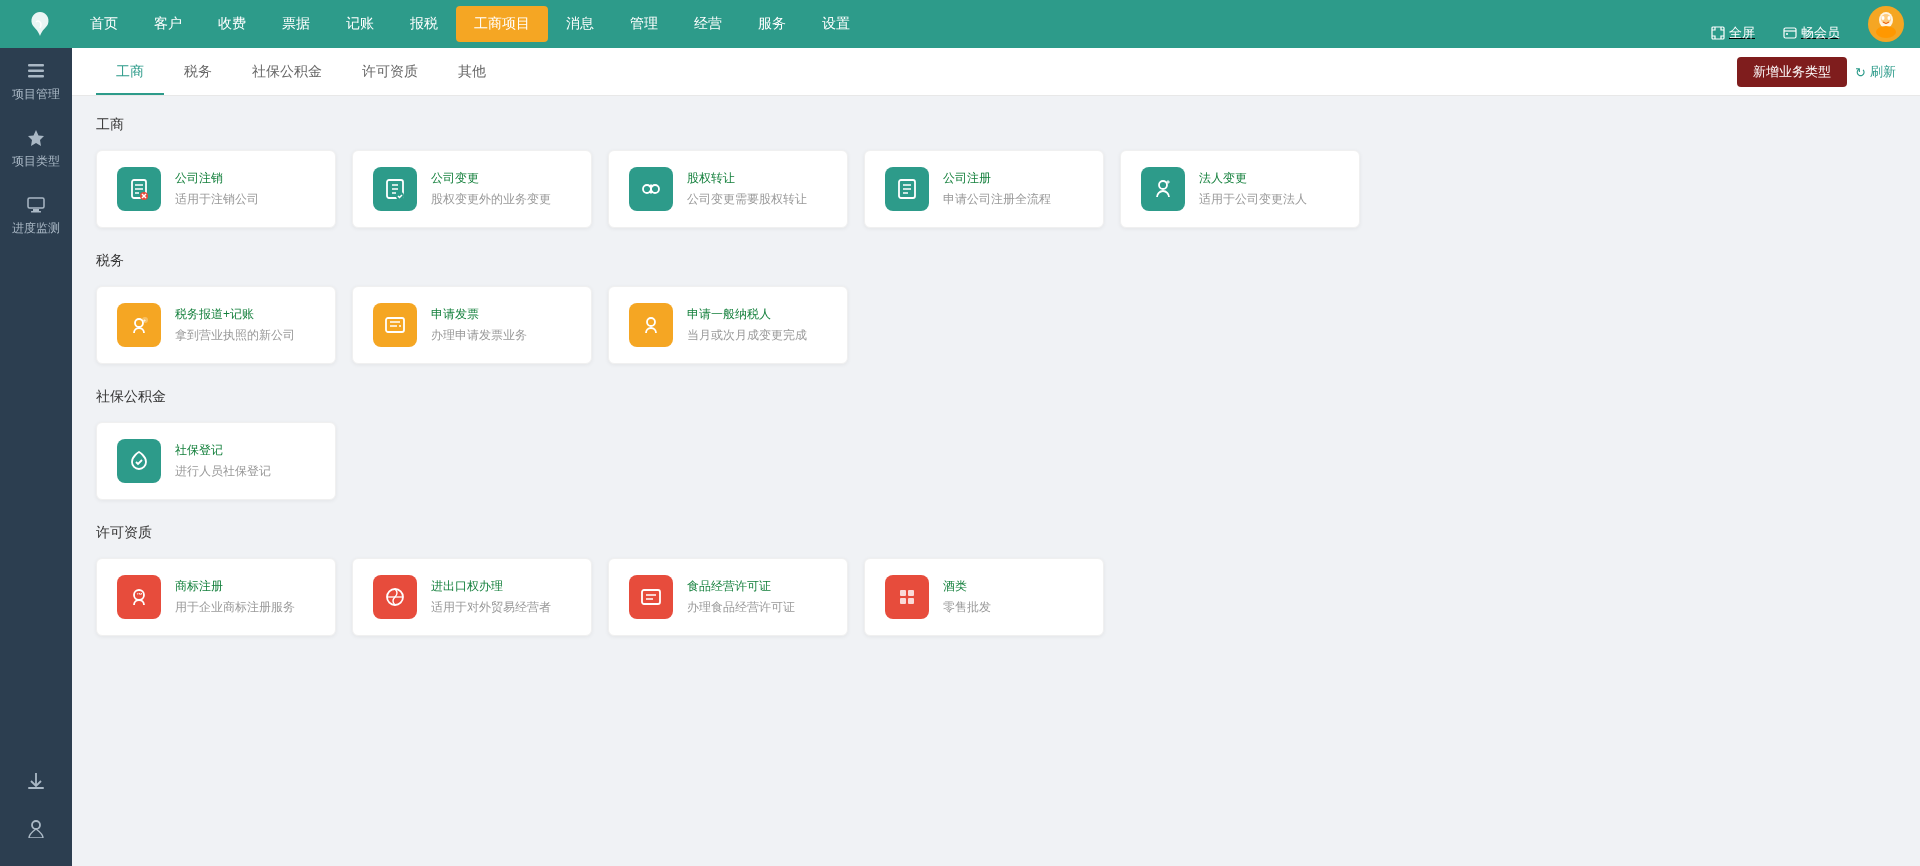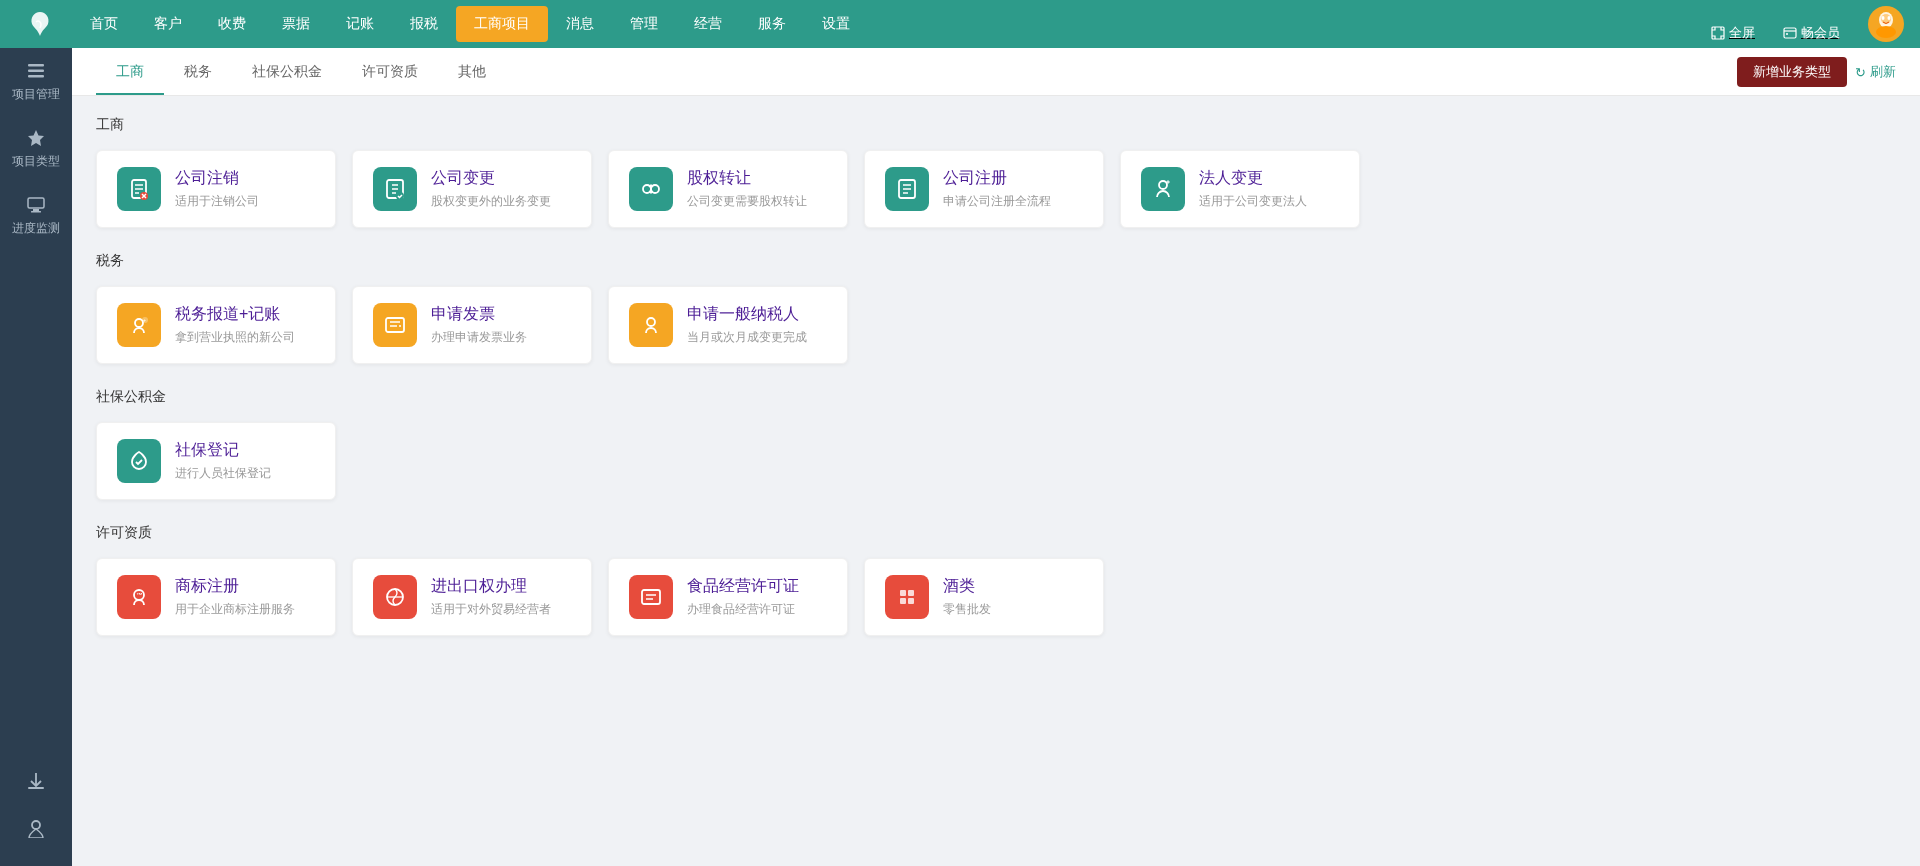--- a/index.html
+++ b/index.html
@@ -220,21 +220,21 @@
       width: 44px;
       height: 44px;
       border-radius: 8px;
       display: flex;
       align-items: center;
       justify-content: center;
       flex-shrink: 0;
     }
     .card-icon svg { width: 24px; height: 24px; fill: white; }
     .card-info { display: flex; flex-direction: column; gap: 4px; }
-    .card-title { font-size: 16px; color: #4c1d95; font-weight: 500; }
+    .card-title { font-size: 12px; color: #15803d; font-weight: 500; }
     .card-desc { font-size: 12px; color: #999; }
 
     
     .bg-teal { background: #2d9b8a; }
     .bg-orange { background: #f5a623; }
     .bg-red { background: #e74c3c; }
   </style>
 </head>
 <body>
 

